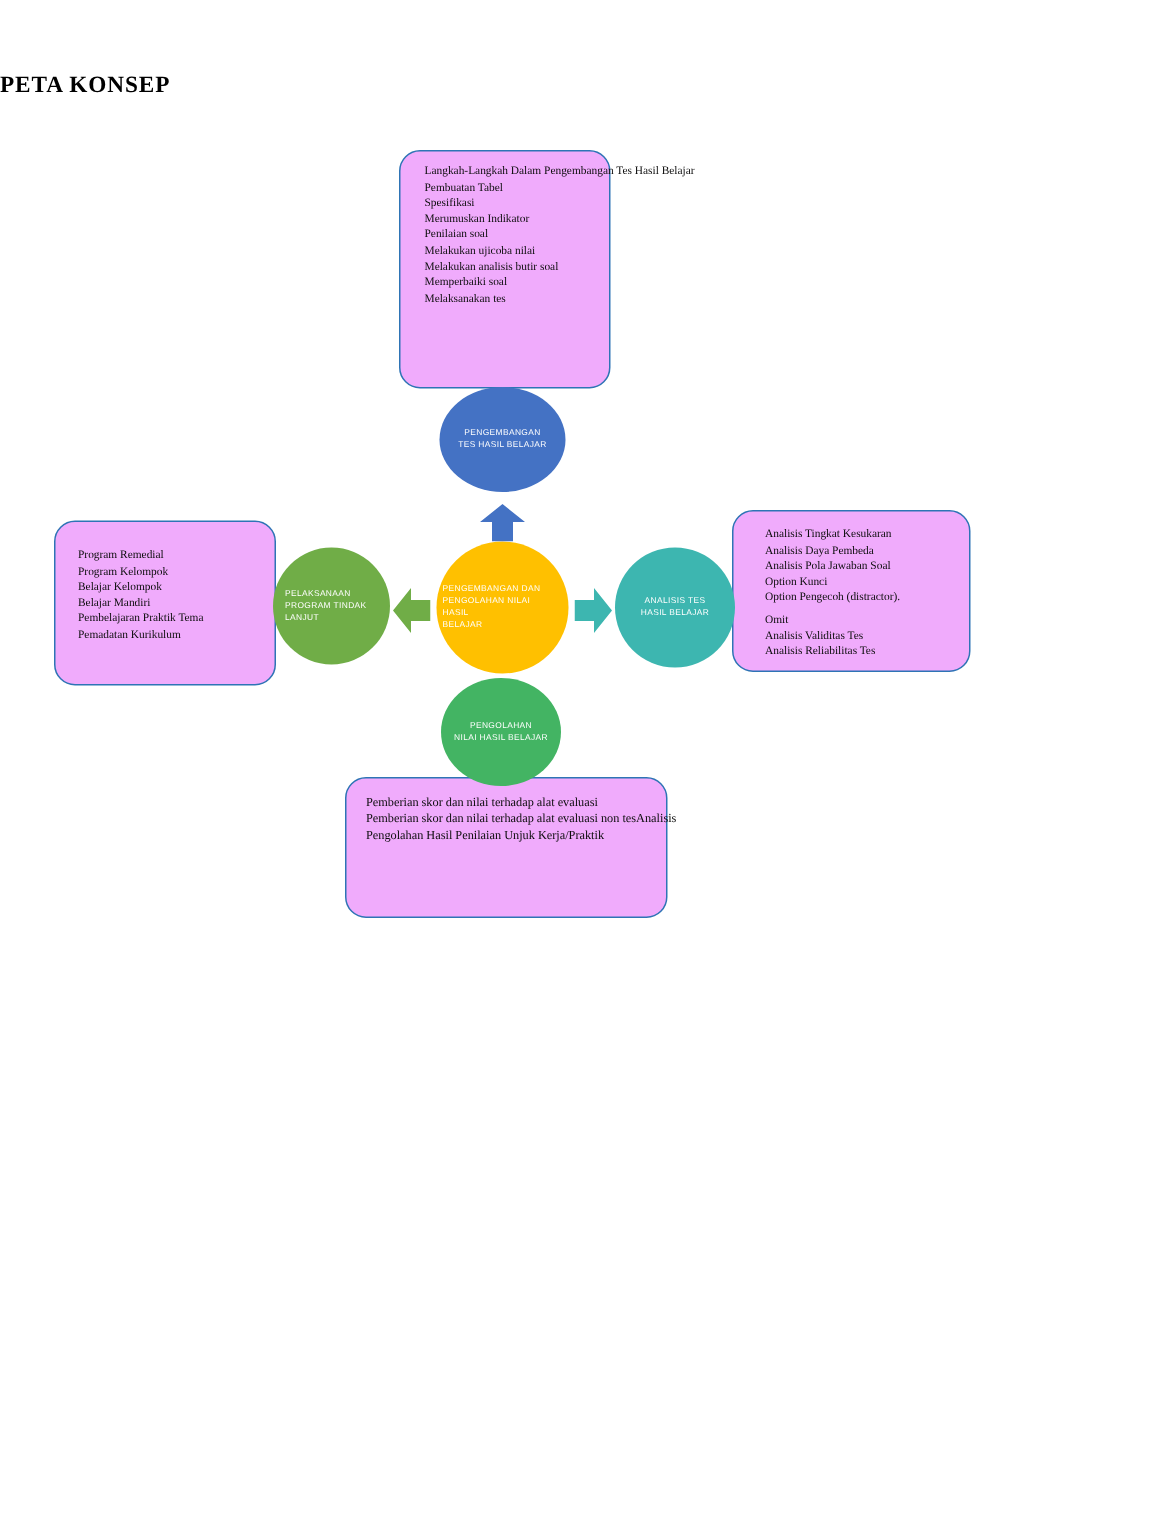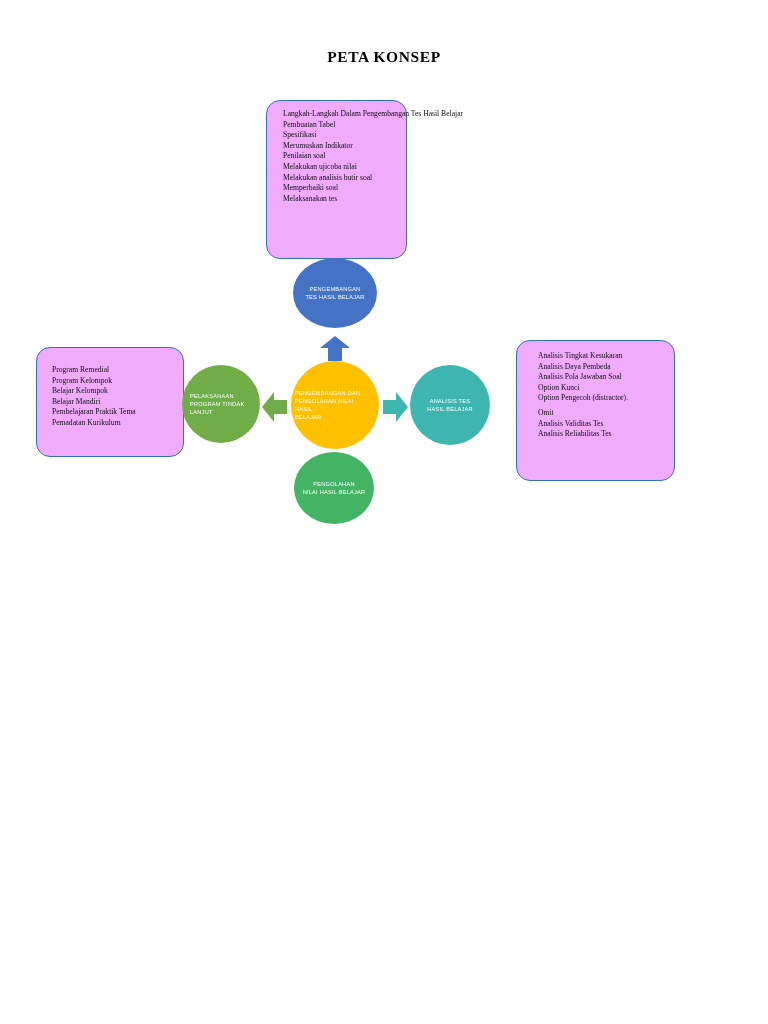--- a/index.html
+++ b/index.html
@@ -23,21 +23,21 @@
     width: 768px;
     height: 1024px;
   }
 
   
   .page-title {
     position: absolute;
     left: 0;
     top: 48px;
     width: 768px;
-    text-align: center;
+    text-align: left;
     font-family: "Liberation Serif", serif;
     font-weight: bold;
     font-size: 15.5px;
     letter-spacing: 0.6px;
     color: #000000;
   }
 
   
   .textbox {
     position: absolute;
@@ -65,24 +65,24 @@
     width: 141px;
     height: 159px;
     z-index: 4;
   }
   #box-top .lines {
     left: 16px;
     top: 8px;
   }
 
   #box-right {
-    left: 516px;
+    left: 488px;
     top: 340px;
     width: 159px;
-    height: 141px;
+    height: 108px;
     z-index: 4;
   }
   #box-right .lines {
     left: 21px;
     top: 10px;
   }
   #box-right .lines .gap {
     height: 4px;
   }
 
@@ -247,20 +247,27 @@
     <div class="lines">
       <div>Program Remedial</div>
       <div>Program Kelompok</div>
       <div>Belajar Kelompok</div>
       <div>Belajar Mandiri</div>
       <div>Pembelajaran Praktik Tema</div>
       <div>Pemadatan Kurikulum</div>
     </div>
   </div>
 
+  <div class="textbox" id="box-bottom">
+    <div class="lines">
+      <div>Pemberian skor dan nilai terhadap alat evaluasi</div>
+      <div>Pemberian skor dan nilai terhadap alat evaluasi non tesAnalisis</div>
+      <div>Pengolahan Hasil Penilaian Unjuk Kerja/Praktik</div>
+    </div>
+  </div>
 
   <div class="circle" id="circle-top">
     <div class="clabel">PENGEMBANGAN
 TES HASIL BELAJAR</div>
   </div>
 
   <div class="circle" id="circle-center">
     <div class="clabel">PENGEMBANGAN DAN
 PENGOLAHAN NILAI HASIL
 BELAJAR</div>

